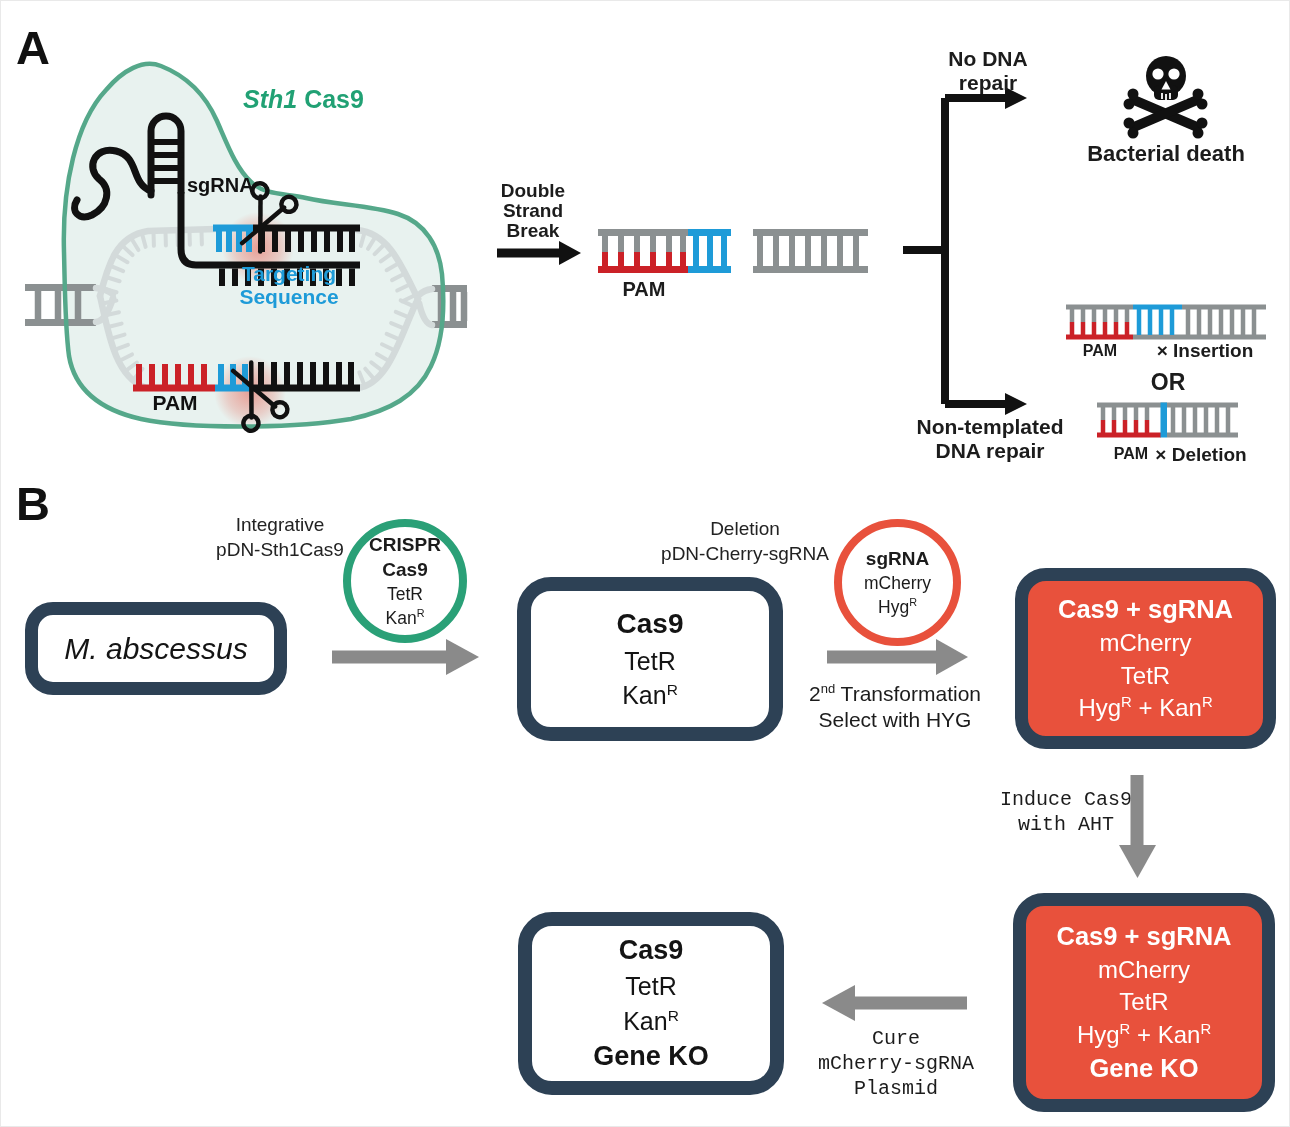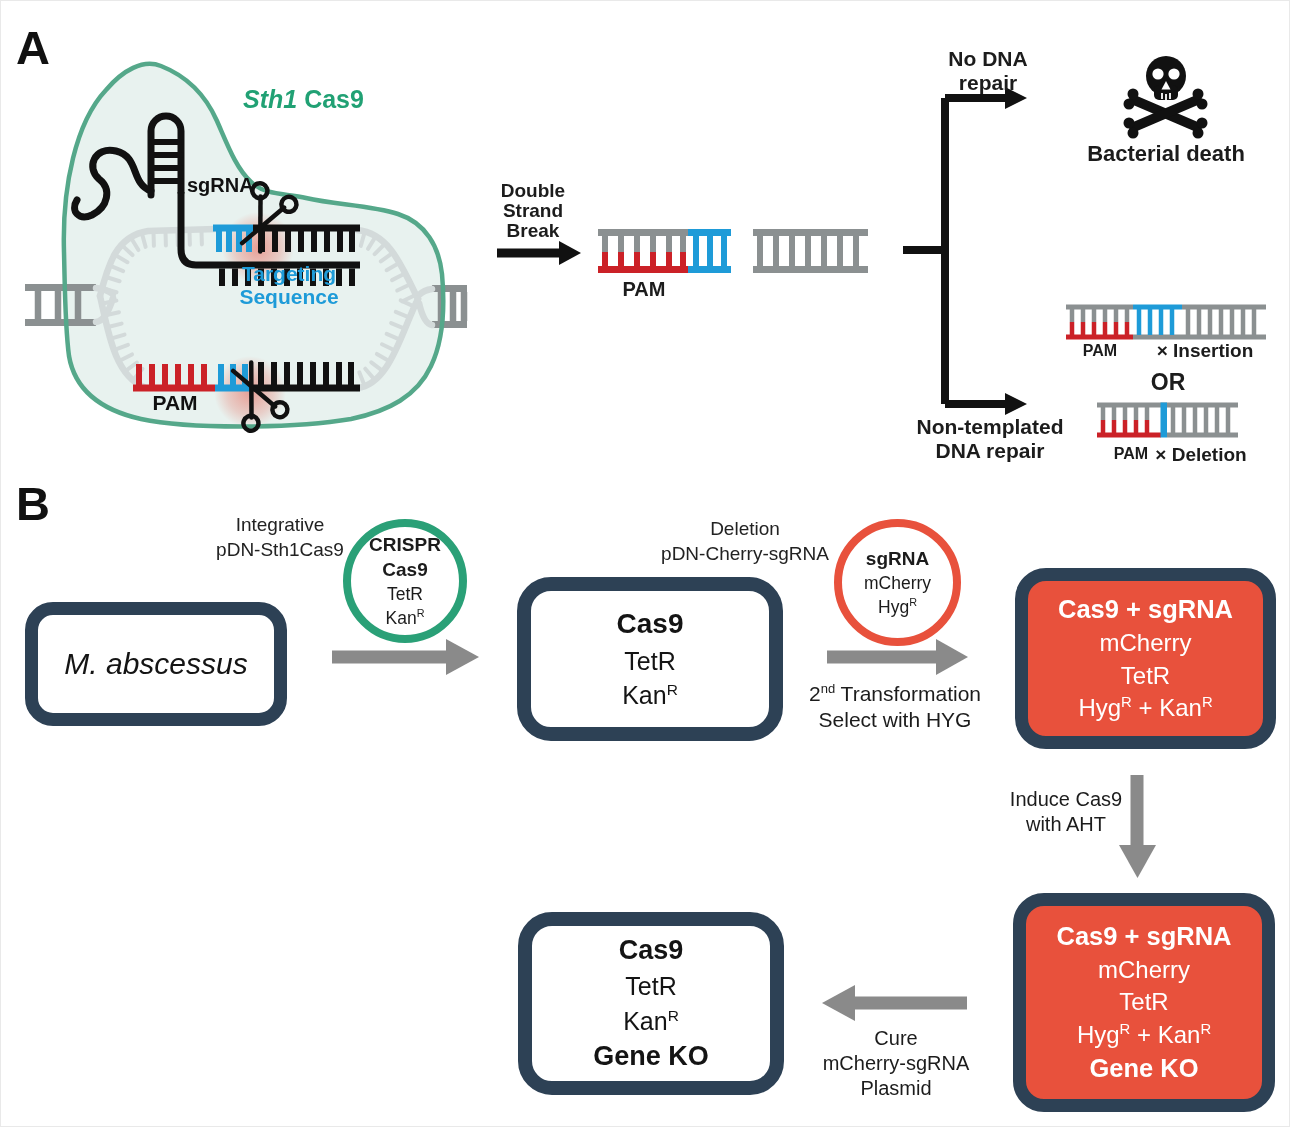--- a/index.html
+++ b/index.html
@@ -2,21 +2,21 @@
 <html style="--membrane-green: #55a88a; --cell-fill: #e8f2ef; --cas9-green-text: #21a174; --targeting-blue: #1e9bd8; --pam-red: #cb2127; --light-dna-gray: #d3dada; --mid-dna-gray: #8b9091; --navy: #2d4155; --box-red: #e8513c; --arrow-gray: #8a8a8a; --circle-green: #2aa077;"><head>
 <meta charset="utf-8">
 <style>
   html,body{margin:0;padding:0;background:#fff;}
   .canvas{position:relative;width:1290px;height:1127px;background:#fff;overflow:hidden;
           font-family:"Liberation Sans","DejaVu Sans",sans-serif;box-shadow:0 0 0 1px #e9e9e9 inset;}
   .plabel{position:absolute;font-size:47px;font-weight:bold;color:#111;line-height:1;}
   svg{position:absolute;left:0;top:0;}
   .cap{position:absolute;transform:translateX(-50%);text-align:center;font-size:19px;color:#222;line-height:1.3;white-space:nowrap;margin-top:18px;}
   .alab{position:absolute;transform:translateX(-50%);text-align:center;font-size:21px;color:#1c1c1c;line-height:1.26;white-space:nowrap;}
-  .alab.small{font-size:20px;}
+  .alab.small{font-size:20px;font-family:Liberation Mono, monospace;}
   .circle{position:absolute;border-radius:50%;background:#fff;display:flex;flex-direction:column;align-items:center;justify-content:center;text-align:center;color:#1c1c1c;font-size:17.5px;line-height:1.32;box-sizing:border-box;z-index:3;}
   .circle .b{font-weight:bold;font-size:19px;}
   .circle.green{border:8px solid var(--circle-green,#2aa077);}
   .circle.red{border:8px solid var(--box-red,#e8513c);}
   .navybox{position:absolute;border:14px solid var(--navy,#2d4155);border-radius:34px;background:#fff;
            display:flex;flex-direction:column;align-items:center;justify-content:center;text-align:center;
            color:#141414;box-sizing:border-box;font-size:25px;line-height:1.38;z-index:2;}
   .navybox .b{font-weight:bold;font-size:28px;}
   .redbox{position:absolute;border:13px solid var(--navy,#2d4155);border-radius:31px;background:var(--box-red,#e8513c);
           display:flex;flex-direction:column;align-items:center;justify-content:center;text-align:center;
@@ -272,21 +272,21 @@
     <div class="b">Cas9</div>
     <div>TetR</div>
     <div><span>Kan</span><sup>R</sup></div>
   </div>
   <div class="circle red" style="left:834px;top:519px;width:127px;height:127px">
     <div class="b">sgRNA</div>
     <div>mCherry</div>
     <div><span>Hyg</span><sup>R</sup></div>
   </div>
 
-  <div class="navybox" style="left:25px;top:602px;width:262px;height:124px;border-width:13px;border-radius:28px">
+  <div class="navybox" style="left:25px;top:602px;width:262px;height:93px;border-width:13px;border-radius:28px">
     <div class="hostname">M. abscessus</div>
   </div>
 
   <div class="alab" style="left:895px;top:681px">
     <div><span>2</span><sup>nd</sup><span> Transformation</span></div>
     <div>Select with HYG</div>
   </div>
 
   <div class="navybox" style="left:517px;top:577px;width:266px;height:164px">
     <div class="b">Cas9</div>

